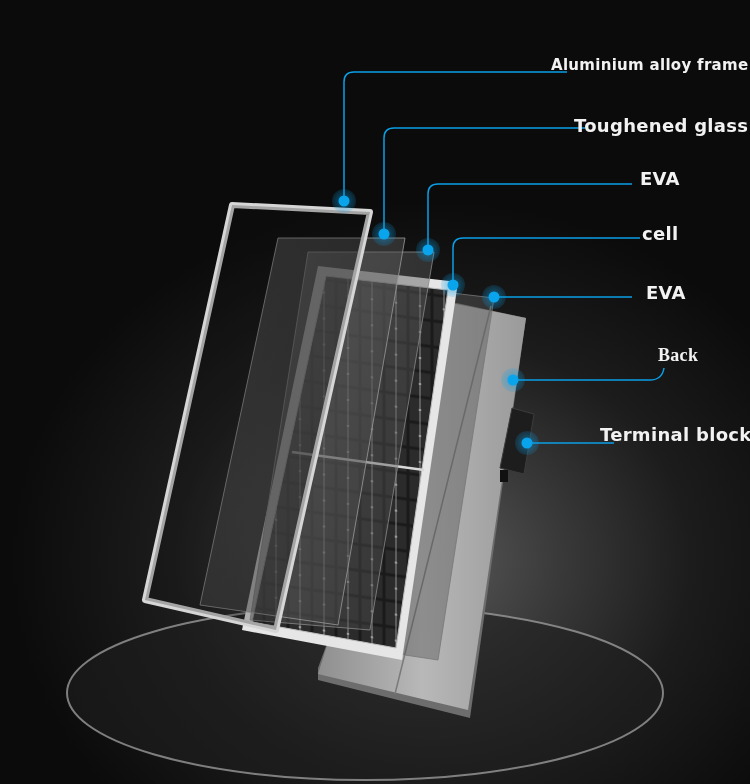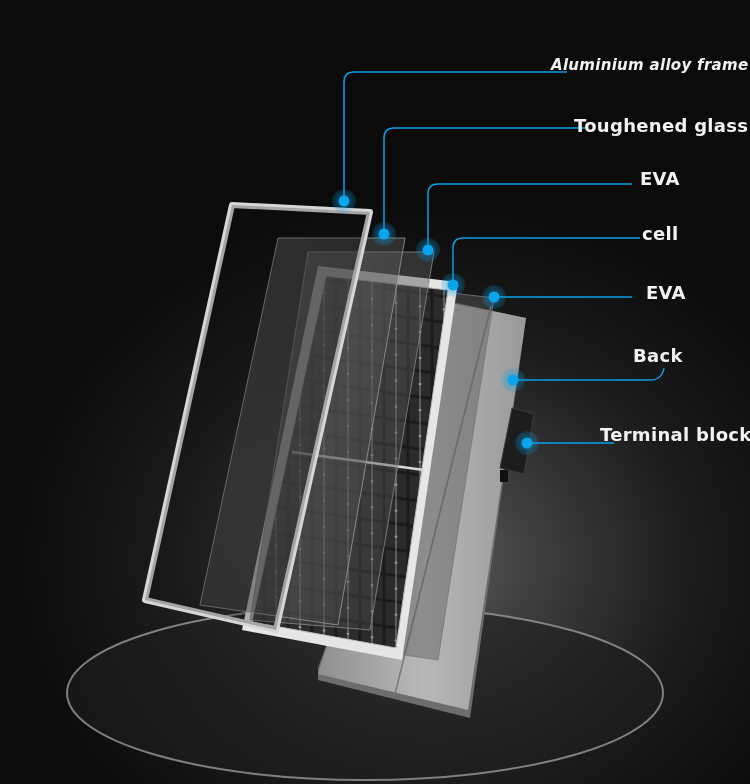--- a/index.html
+++ b/index.html
@@ -116,21 +116,21 @@
           <circle cx="513" cy="380" r="12" fill="url(#glow)"></circle>
           <circle cx="513" cy="380" r="5.5" fill="#0aa4ec"></circle>
         </g>
       <g>
           <circle cx="527" cy="443" r="12" fill="url(#glow)"></circle>
           <circle cx="527" cy="443" r="5.5" fill="#0aa4ec"></circle>
         </g>
     </g>
   </svg>
 
-  <div class="label" style="left:551px; top:56px; font-size:15px;font-style:italic;">Aluminium alloy frame</div>
+  <div class="label" style="left:551px; top:56px; font-size:15px;">Aluminium alloy frame</div>
   <div class="label" style="left:574px; top:115px; font-size:18px;">Toughened  glass</div>
   <div class="label" style="left:640px; top:168px; font-size:18px;">EVA</div>
   <div class="label" style="left:642px; top:223px; font-size:18px;">cell</div>
   <div class="label" style="left:646px; top:282px; font-size:18px;">EVA</div>
-  <div class="label" style="left:633px; top:345px; font-size:18px;">Back</div>
+  <div class="label" style="left:658px; top:345px; font-size:18px;font-family:Liberation Serif, serif;">Back</div>
   <div class="label" style="left:600px; top:424px; font-size:18px;">Terminal  block</div>
 
 </div>
 
 </body></html>

